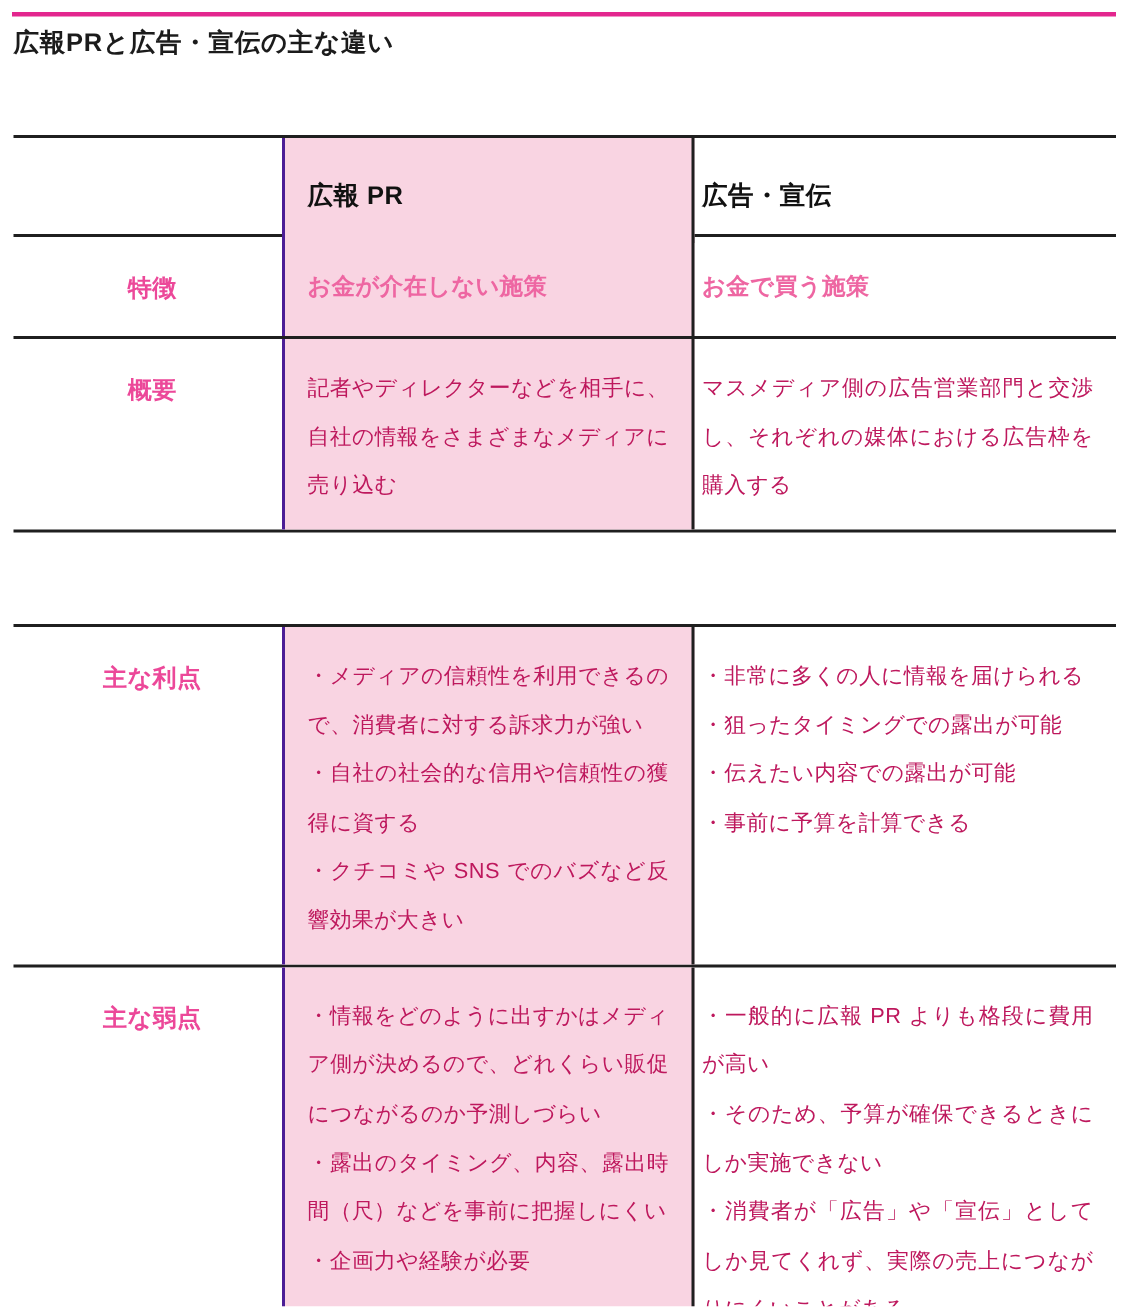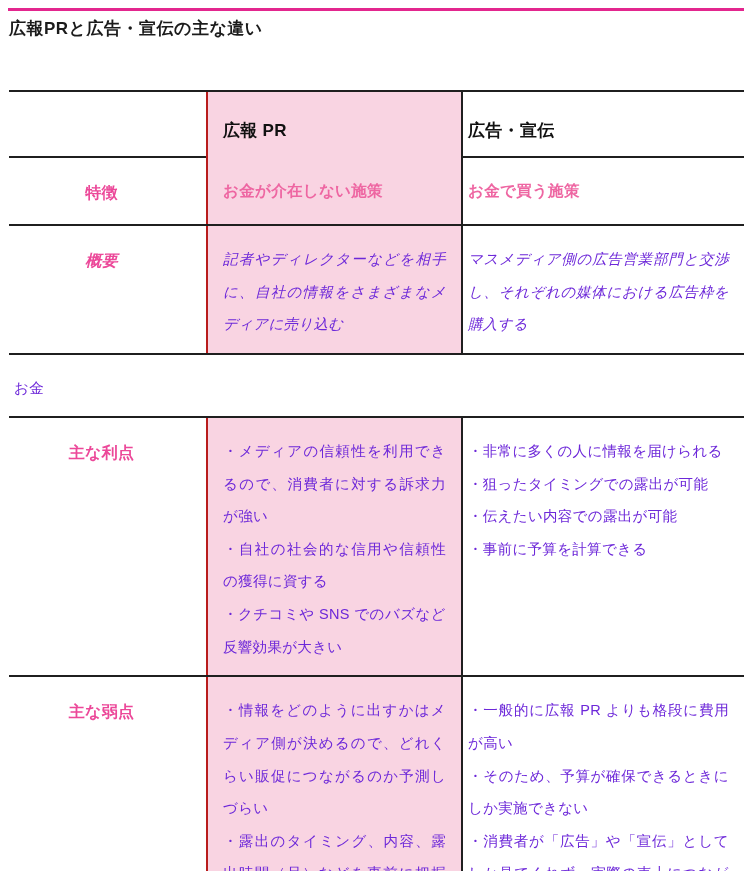--- a/index.html
+++ b/index.html
@@ -41,38 +41,37 @@
   }
   .row {
     display: grid;
     grid-template-columns: 179px 275px 281px;
     border-bottom: 2px solid #1f1f1f;
   }
   .cell {
     padding: 17px 15px 12px 15px;
     font-size: 14.5px;
     line-height: 2.25;
-    color: #6d28d9;
+    color: #be185d;
     text-align: justify;
     white-space: pre-line;
     letter-spacing: 0.3px;
   }
   .cell.label {
     padding-left: 21px;
     font-weight: bold;
     color: #ec4899;
     font-size: 16px;
     white-space: normal;
     text-align: center;
   }
   .cell.pr {
     background: #f9d4e2;
-    border-left: 2px solid #b91c1c;
+    border-left: 2px solid #4c1d95;
     border-right: 2px solid #1f1f1f;
-    margin-left: 18px;
   }
   .cell.ad { padding-left: 5px; }
   .row.head { height: 66px; }
   .row.head .cell {
     font-size: 17px;
     font-weight: bold;
     color: #111111;
     padding-top: 20px;
     white-space: normal;
     text-align: left;
@@ -80,21 +79,21 @@
   .row.r-tokucho { height: 68px; }
   .row.r-tokucho .cell.pr,
   .row.r-tokucho .cell.ad {
     font-weight: bold;
     color: #ee66a2;
     font-size: 15.5px;
     white-space: normal;
     text-align: left;
     font-family: Liberation Mono, monospace;
   }
-  .row.r-gaiyo   { min-height: 110px; font-style: italic; }
+  .row.r-gaiyo   { min-height: 110px; }
   .row.r-hitsuyo { height: 63px; }
   .row.r-riten   { min-height: 217px; }
   .row.r-jakuten { min-height: 248px; }
 </style>
 </head>
 <body>
 
 <div class="page">
 
   <div class="top-rule"></div>
@@ -115,21 +114,20 @@
       <div class="cell ad">お金で買う施策</div>
     </div>
 
     <div class="row r-gaiyo">
       <div class="cell label">概要</div>
       <div class="cell pr">記者やディレクターなどを相手に、自社の情報をさまざまなメディアに売り込む</div>
       <div class="cell ad">マスメディア側の広告営業部門と交渉し、それぞれの媒体における広告枠を購入する</div>
     </div>
 
     <div class="row r-hitsuyo">
-      <div class="cell ad">お金</div>
     </div>
 
     <div class="row r-riten">
       <div class="cell label">主な利点</div>
       <div class="cell pr">・メディアの信頼性を利用できるので、消費者に対する訴求力が強い
 ・自社の社会的な信用や信頼性の獲得に資する
 ・クチコミや SNS でのバズなど反響効果が大きい</div>
       <div class="cell ad">・非常に多くの人に情報を届けられる
 ・狙ったタイミングでの露出が可能
 ・伝えたい内容での露出が可能

